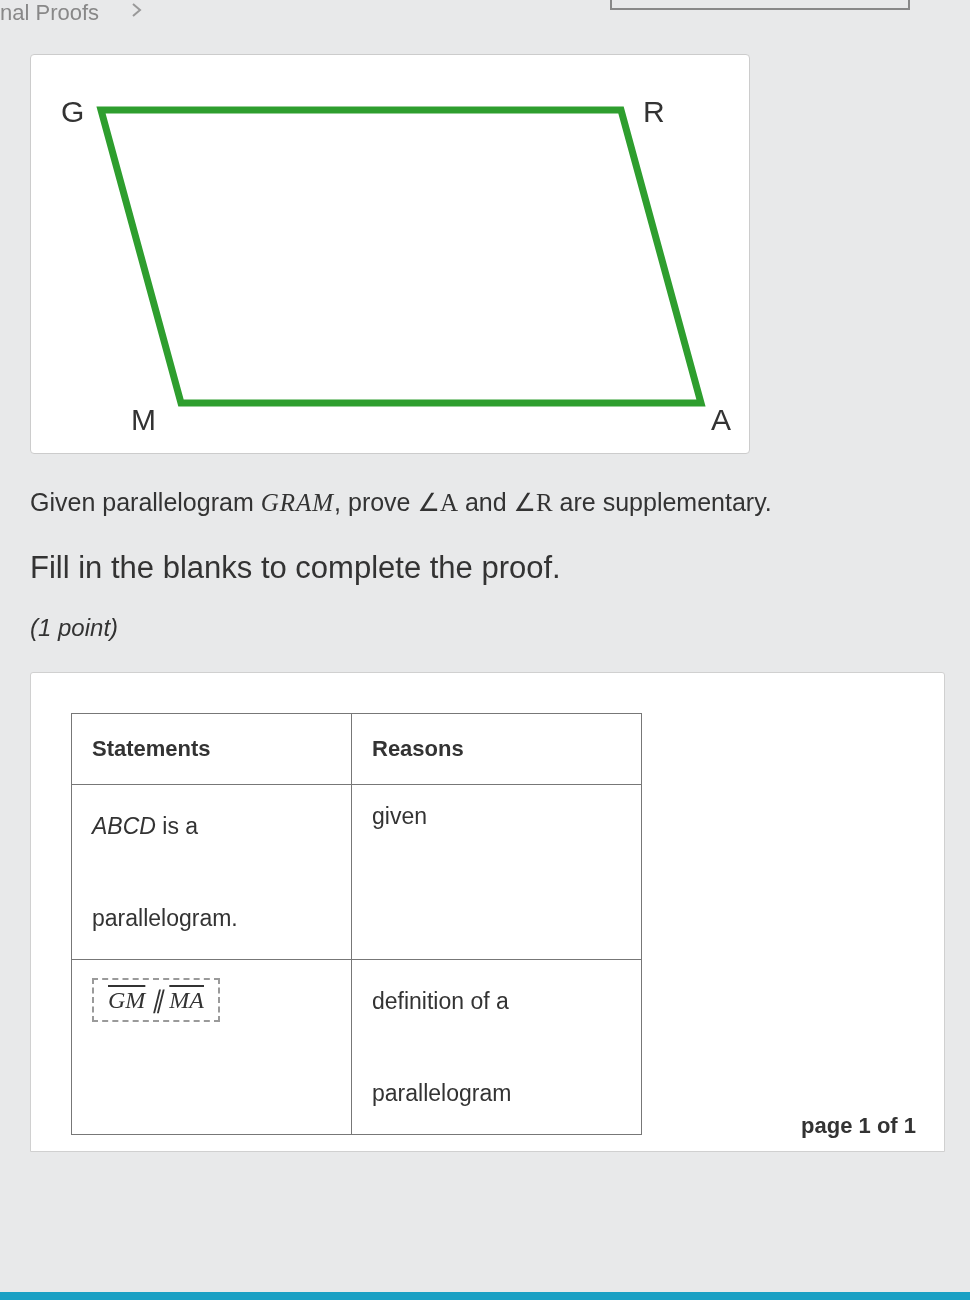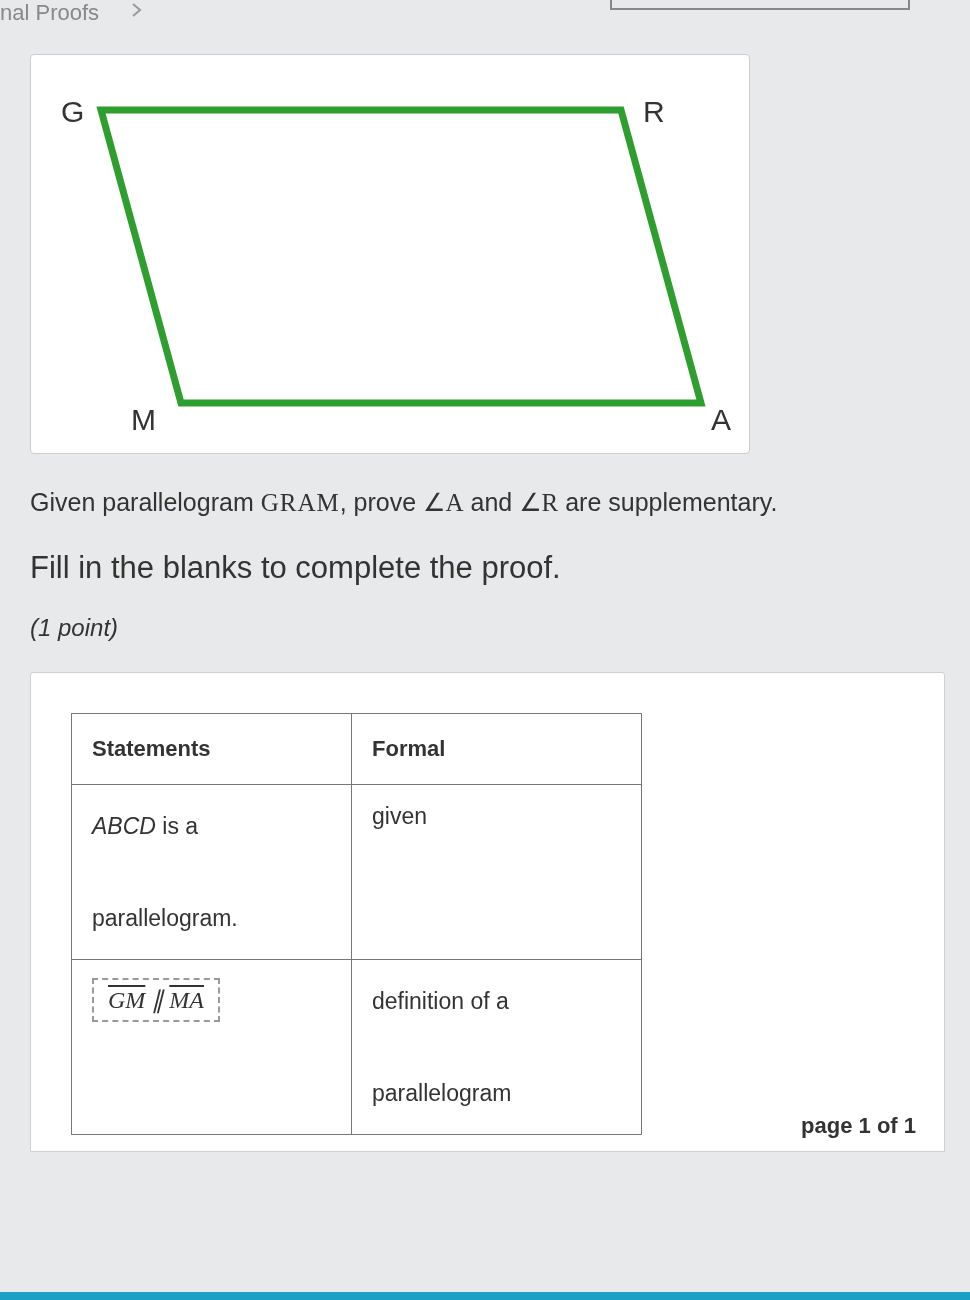--- a/index.html
+++ b/index.html
@@ -37,21 +37,21 @@
     font-size: 30px;
     color: #333;
     font-family: Arial, sans-serif;
   }
   .question {
     padding: 30px 0 0 30px;
     font-size: 25px;
     color: #333;
     line-height: 1.5;
   }
-  .question .mathit { font-family: 'Times New Roman', serif; letter-spacing: 1px; }
+  .question .mathit { font-family: 'Times New Roman', serif; font-style: italic; letter-spacing: 1px; }
   .instruction {
     padding: 28px 0 0 30px;
     font-size: 31px;
     color: #333;
   }
   .points {
     padding: 28px 0 0 30px;
     font-size: 24px;
     font-style: italic;
     color: #333;
@@ -152,21 +152,21 @@
 
 <div class="instruction">Fill in the blanks to complete the proof.</div>
 
 <div class="points">(1 point)</div>
 
 <div class="proof-box">
   <table class="proof">
     <tbody>
         <tr>
       <th class="col-statements">Statements</th>
-      <th class="col-reasons">Formal</th>
+      <th class="col-reasons">Reasons</th>
     </tr>
     <tr>
       <td class="cell-line">
         <span style="font-style:italic;">ABCD</span><span> is a</span><br><br>
         <span>parallelogram.</span>
       </td>
       <td>given</td>
     </tr>
     <tr>
       <td>

